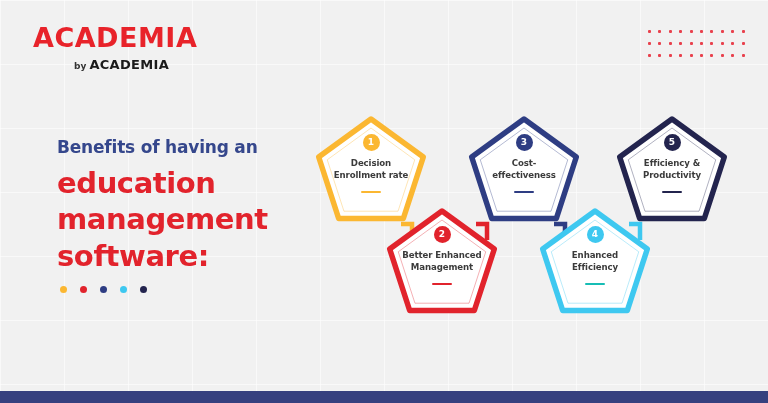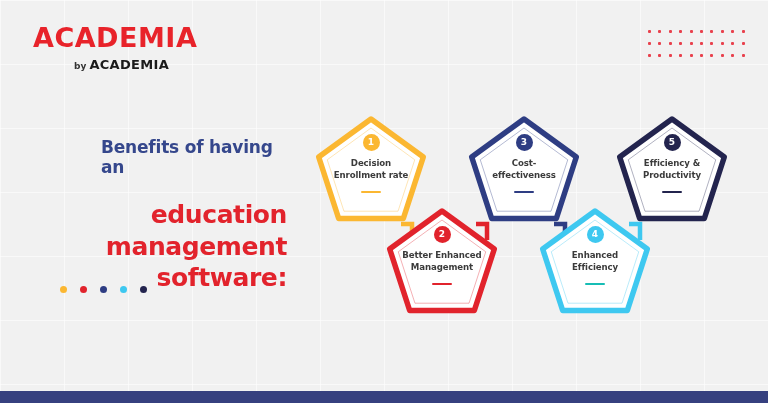--- a/index.html
+++ b/index.html
@@ -76,31 +76,29 @@
     top: 138px;
     width: 230px;
   }
   .headline-line1 {
     font-family: "DejaVu Sans", sans-serif;
     font-size: 17px;
     font-weight: bold;
     color: #35478c;
     line-height: 1.15;
     letter-spacing: -0.2px;
-    margin-left: 44px;
   }
   .headline-main {
-    margin-top: 22px;
-    font-family: "DejaVu Sans", sans-serif;
-    font-size: 25px;
+    margin-top: 7px;
+    font-family: "DejaVu Sans", sans-serif;
+    font-size: 29px;
     font-weight: bold;
     color: #e2232c;
     line-height: 1.26;
     letter-spacing: -0.4px;
-    text-align: right;
   }
 
   
   .dot-row {
     position: absolute;
     left: 60px;
     top: 286px;
     display: flex;
     gap: 13px;
     align-items: center;

